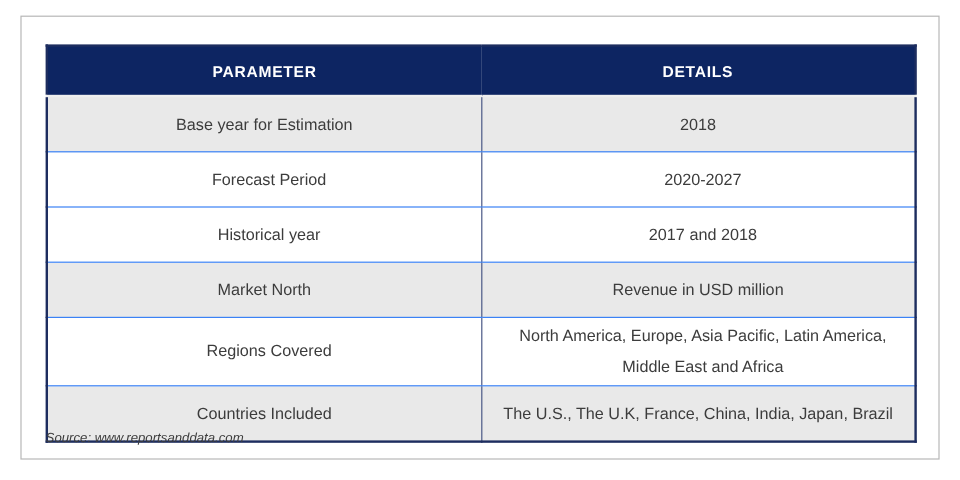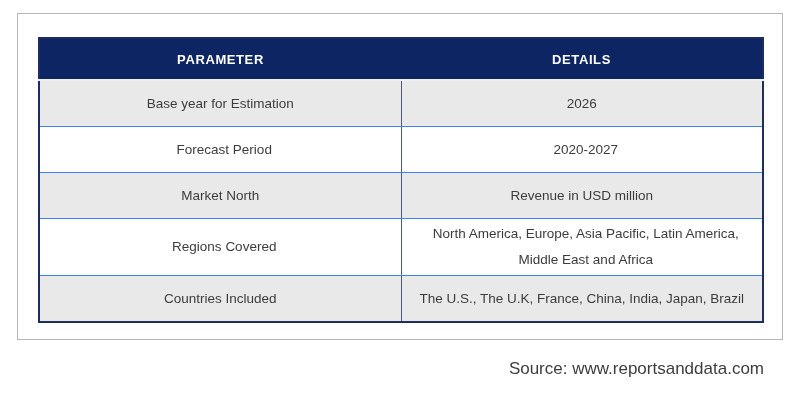--- a/index.html
+++ b/index.html
@@ -9,21 +9,21 @@
     height: 400px;
     background: #ffffff;
     font-family: "Liberation Sans", sans-serif;
     overflow: hidden;
   }
   .card {
     position: absolute;
     left: 17px;
     top: 13px;
     width: 766px;
-    height: 327px;
+    height: 370px;
     box-sizing: border-box;
     background: #ffffff;
     border: 1px solid #b7b7b7;
   }
   table.scope-table {
     position: absolute;
     left: 20px;
     top: 23px;
     width: 726px;
     border-collapse: collapse;
@@ -56,45 +56,50 @@
   table.scope-table td:first-child {
     border-right: 1px solid #4a5885;
   }
   tr.row-gray td { background: #e9e9e9; }
   tr.row-white td { background: #ffffff; padding-left: 20px; }
   .source-line {
     position: absolute;
     left: 20px;
     top: 345px;
     width: 726px;
-    text-align: right;
-    font-size: 17px;
+    text-align: left;
+    font-size: 11px;
+    font-style: italic;
     color: #3d3d3d;
   }
 </style>
 </head>
 <body>
 
 <div class="card">
 
   <table class="scope-table">
     <thead>
       <tr>
         <th>PARAMETER</th>
         <th>DETAILS</th>
       </tr>
     </thead>
     <tbody>
       <tr class="row-gray">
         <td>Base year for Estimation</td>
-        <td>2026</td>
+        <td>2018</td>
       </tr>
       <tr class="row-white">
         <td>Forecast Period</td>
         <td>2020-2027</td>
+      </tr>
+      <tr class="row-white">
+        <td>Historical year</td>
+        <td>2017 and 2018</td>
       </tr>
       <tr class="row-gray">
         <td>Market North</td>
         <td>Revenue in USD million</td>
       </tr>
       <tr class="row-white">
         <td>Regions Covered</td>
         <td>North America, Europe, Asia Pacific, Latin America, Middle East and Africa</td>
       </tr>
       <tr class="row-gray">

